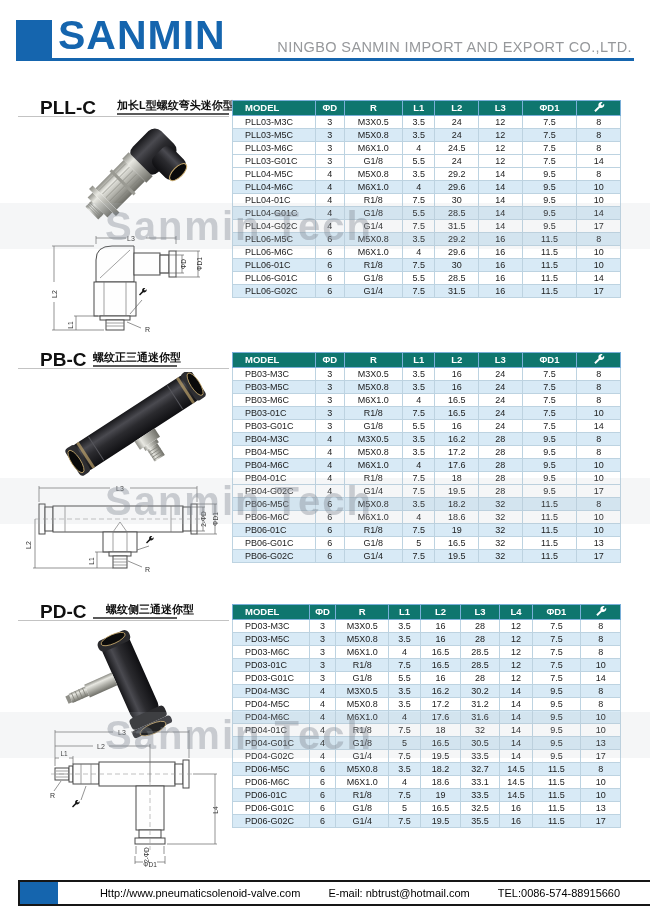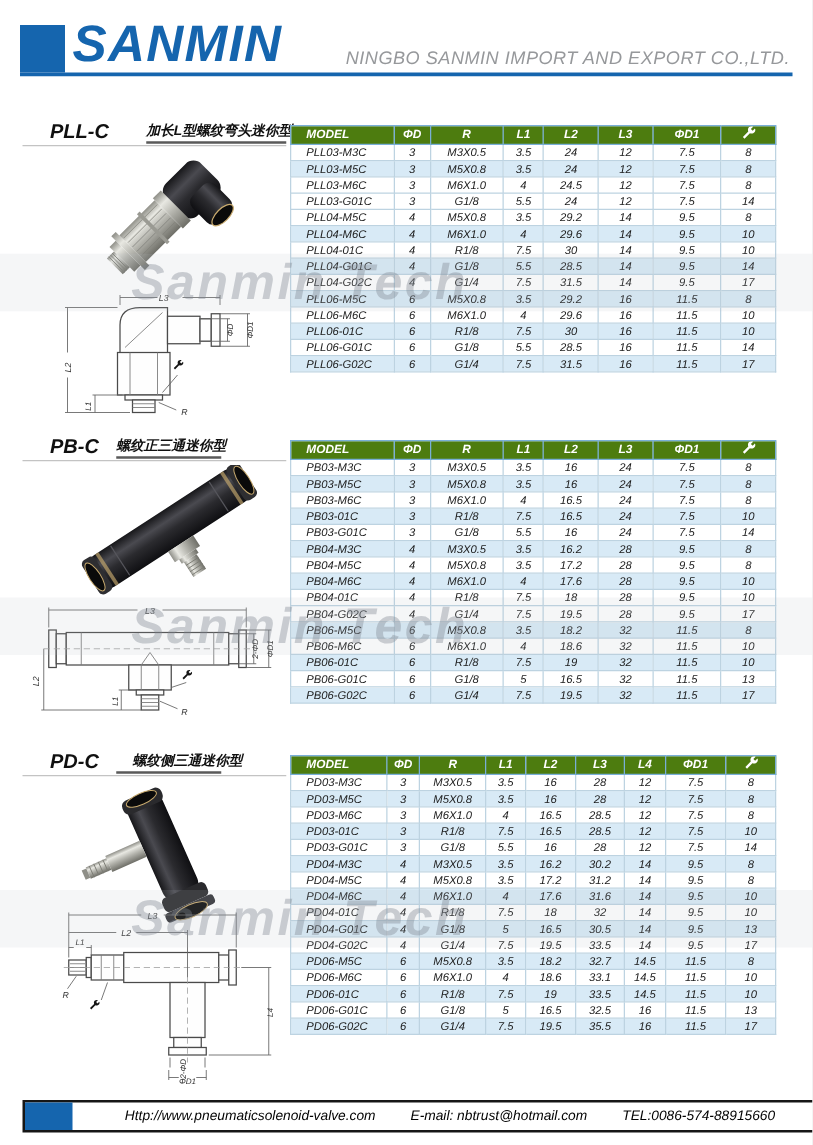--- a/index.html
+++ b/index.html
@@ -1,31 +1,31 @@
 <!DOCTYPE html>
 <html><head>
 <meta charset="utf-8">
 <style>
   html,body{margin:0;padding:0;background:#e8e8e8;}
   .page{position:relative;width:650px;height:916px;background:#ffffff;overflow:hidden;
-        font-family:"Liberation Sans","DejaVu Sans",sans-serif;margin:0 auto;font-style:italic;}
+        font-family:"Liberation Sans","DejaVu Sans",sans-serif;margin:0 auto;}
   
   .logo-square{position:absolute;left:16px;top:20px;width:36px;height:38px;background:#1565AE;}
   .brand{position:absolute;left:58px;top:15px;font-size:41px;font-weight:bold;color:#1565AE;
          letter-spacing:1px;line-height:1;}
   .company{position:absolute;right:18px;top:39px;font-size:14.5px;color:#96989B;letter-spacing:.4px;white-space:nowrap;}
   .header-rule{position:absolute;left:16px;top:58px;width:618px;height:3px;background:#1565AE;}
   
-  .sec-code{position:absolute;font-size:16px;font-weight:bold;color:#101010;line-height:1;}
+  .sec-code{position:absolute;font-size:19px;font-weight:bold;color:#101010;line-height:1;}
   .sec-cn{position:absolute;font-size:11px;font-weight:bold;color:#101010;line-height:1;white-space:nowrap;}
   .u-dark{position:absolute;height:2px;background:#5a5a5a;}
   .u-light{position:absolute;height:1px;background:#c3c3c3;}
   
   table.tbl{position:absolute;left:232px;width:389px;border-collapse:collapse;table-layout:fixed;background:#fff;}
-  .tbl th{background:#4d7c0f;color:#fff;font-size:9.5px;font-weight:bold;height:14px;
+  .tbl th{background:#0f766e;color:#fff;font-size:9.5px;font-weight:bold;height:14px;
           border:1px solid #79afd8;padding:0;text-align:center;line-height:1;}
   .tbl td{font-size:9px;color:#1b1b1b;height:12px;line-height:12px;border:1px solid #bdd3e1;
           padding:0;text-align:center;white-space:nowrap;overflow:hidden;}
   .tbl tr.alt td{background:#D8EAF6;}
   .tbl th:first-child,.tbl td:first-child{text-align:left;padding-left:12px;}
   .cols8 th:nth-child(1){width:19%}.cols8 th:nth-child(2){width:7.5%}.cols8 th:nth-child(3){width:15.5%}
   .cols8 th:nth-child(4){width:8.5%}.cols8 th:nth-child(5){width:11.5%}.cols8 th:nth-child(6){width:11.5%}
   .cols8 th:nth-child(7){width:14.5%}.cols8 th:nth-child(8){width:11.5%}
   .cols9 th:nth-child(1){width:17.5%}.cols9 th:nth-child(2){width:7%}.cols9 th:nth-child(3){width:14%}
   .cols9 th:nth-child(4){width:8.5%}.cols9 th:nth-child(5){width:10.5%}.cols9 th:nth-child(6){width:10.5%}

